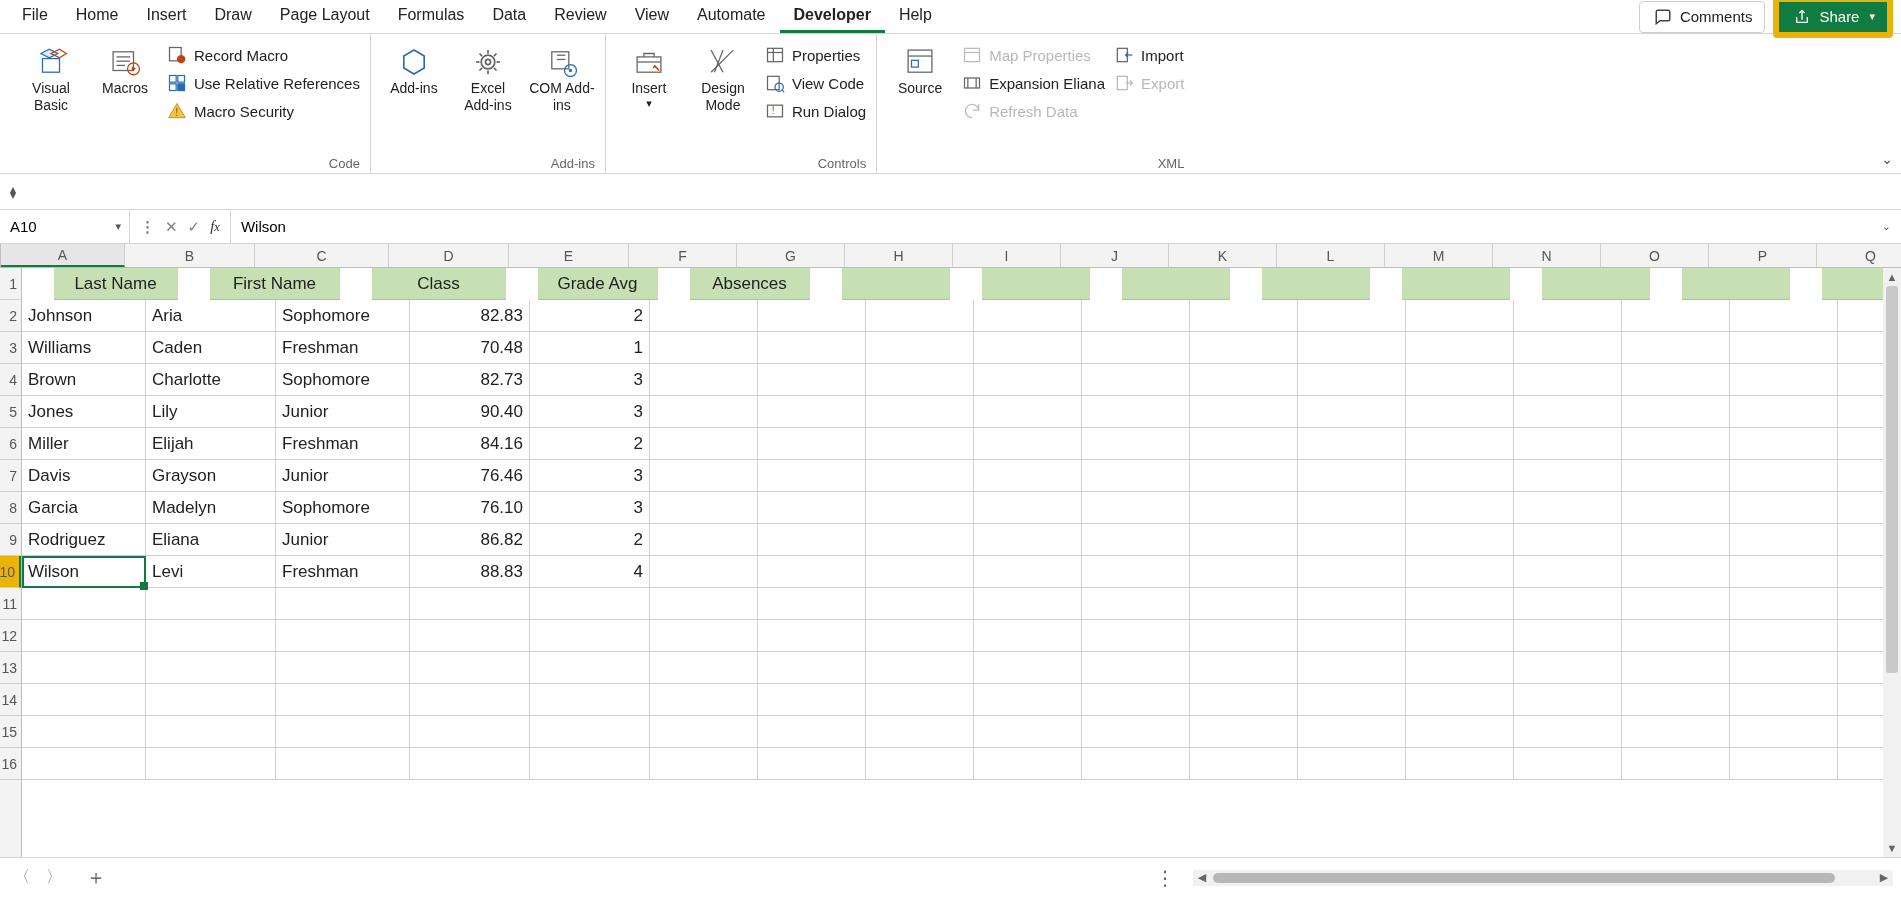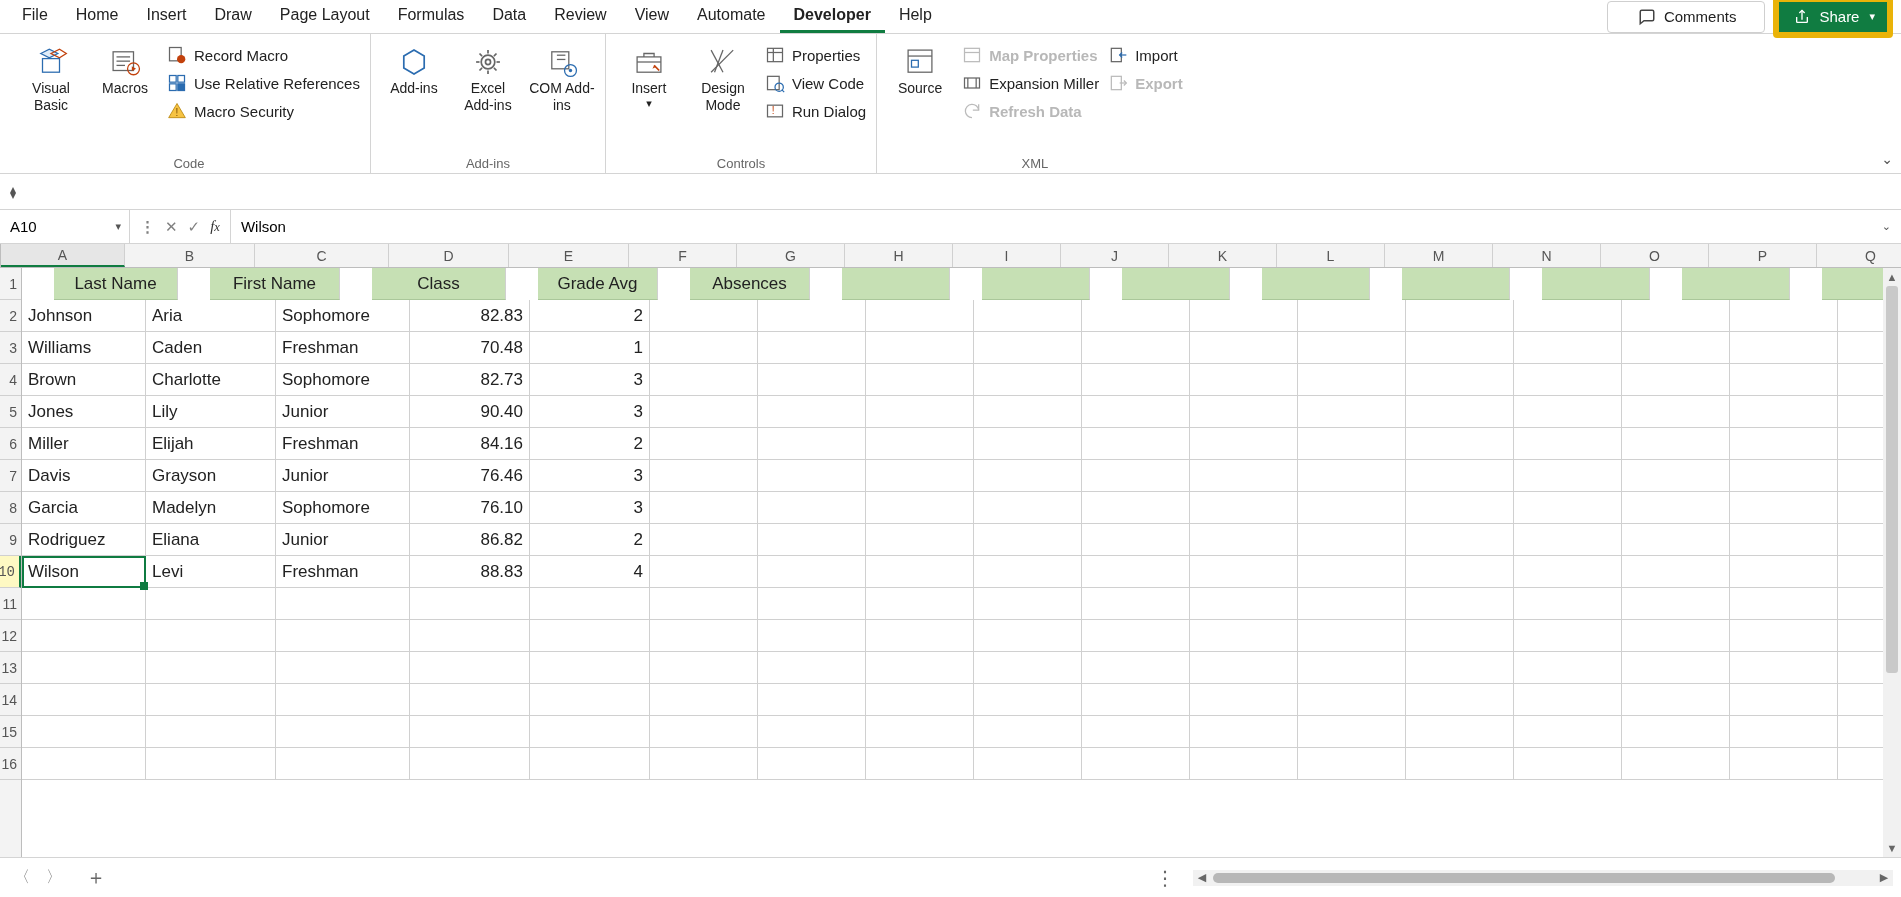--- a/index.html
+++ b/index.html
@@ -39,21 +39,21 @@
     padding: 6px 14px;
     cursor: pointer;
   }
   .menubar .menu-item.active {
     border-bottom: 3px solid var(--green-accent);
     font-weight: 600;
   }
   .menubar .spacer { flex: 1; }
   .comments-btn {
     display: flex; align-items: center; gap: 6px;
-    padding: 4px 28px;
+    padding: 4px 12px;
     border: 1px solid #cfcfcf;
     border-radius: 4px;
     margin-right: 8px;
     font-size: 15px;
     background: #fff;
   }
   .share-btn {
     display: flex; align-items: center; gap: 6px;
     padding: 4px 12px;
     background: var(--share-green);
@@ -84,21 +84,21 @@
     border-right: 1px solid var(--ribbon-border);
   }
   .ribbon-group:last-of-type { border-right: none; }
   .ribbon-group .group-body {
     flex: 1;
     display: flex;
     align-items: flex-start;
     gap: 8px;
   }
   .ribbon-group .group-label {
-    text-align: center;
+    text-align: right;
     font-size: 13px;
     color: #666;
     padding-top: 2px;
   }
   .big-btn {
     display: flex;
     flex-direction: column;
     align-items: center;
     justify-content: flex-start;
     width: 66px;
@@ -117,21 +117,21 @@
     justify-content: space-between;
   }
   .small-item {
     display: flex;
     align-items: center;
     gap: 6px;
     font-size: 15px;
     cursor: pointer;
     white-space: nowrap;
   }
-  .small-item.disabled { color: var(--disabled); font-weight: bold; }
+  .small-item.disabled { color: var(--disabled); }
   .icon16 { width: 22px; height: 22px; display:inline-flex; align-items:center; justify-content:center; }
   .ribbon-collapse {
     position: absolute;
     right: 8px;
     bottom: 6px;
     font-size: 14px;
     color: #555;
     cursor: pointer;
   }
 
@@ -239,23 +239,22 @@
   .rn {
     height:32px;
     border-bottom:1px solid var(--grid-border);
     display:flex;
     align-items:center;
     justify-content:flex-end;
     padding-right:4px;
     overflow:hidden;
   }
   .rn.active {
-    background:#fef9c3;
+    background:#eab308;
     border-right:2px solid var(--green-accent);
-    font-family:Liberation Mono, monospace;
   }
   .cells {
     position:relative;
     flex:1;
   }
   .row {
     display:flex;
     height:32px;
   }
   .cell {
@@ -594,21 +593,21 @@
           <span>Map Properties</span>
         </div>
         <div class="small-item">
           <span class="icon16">
             <svg width="20" height="20" viewBox="0 0 24 24" fill="none" stroke="#666" stroke-width="1.5">
                 <rect x="3" y="6" width="18" height="12"></rect>
                 <line x1="7" y1="6" x2="7" y2="18"></line>
                 <line x1="17" y1="6" x2="17" y2="18"></line>
               </svg>
           </span>
-          <span>Expansion Miller</span>
+          <span>Expansion Eliana</span>
         </div>
         <div class="small-item disabled">
           <span class="icon16">
             <svg width="20" height="20" viewBox="0 0 24 24" fill="none" stroke="#bbb" stroke-width="1.5">
                 <path d="M20 11A8 8 0 1 0 12 20"></path>
                 <polyline points="20 4 20 11 13 11"></polyline>
               </svg>
           </span>
           <span>Refresh Data</span>
         </div>

